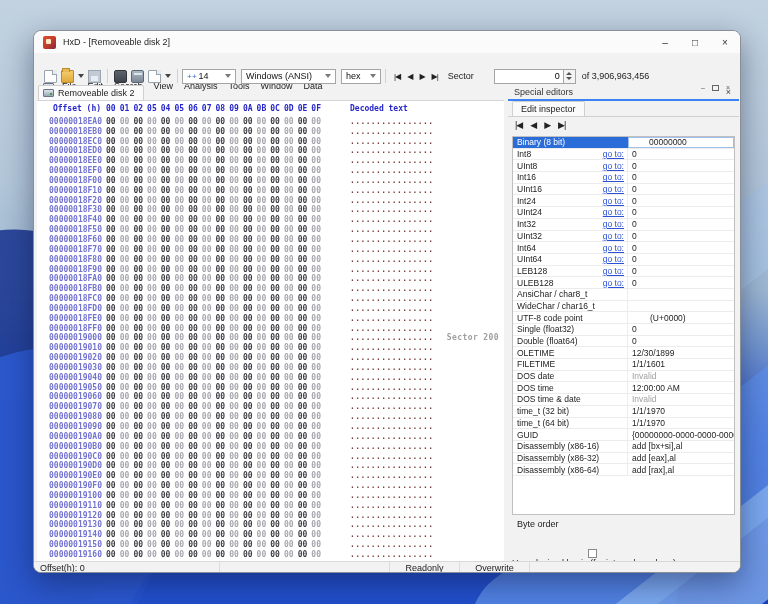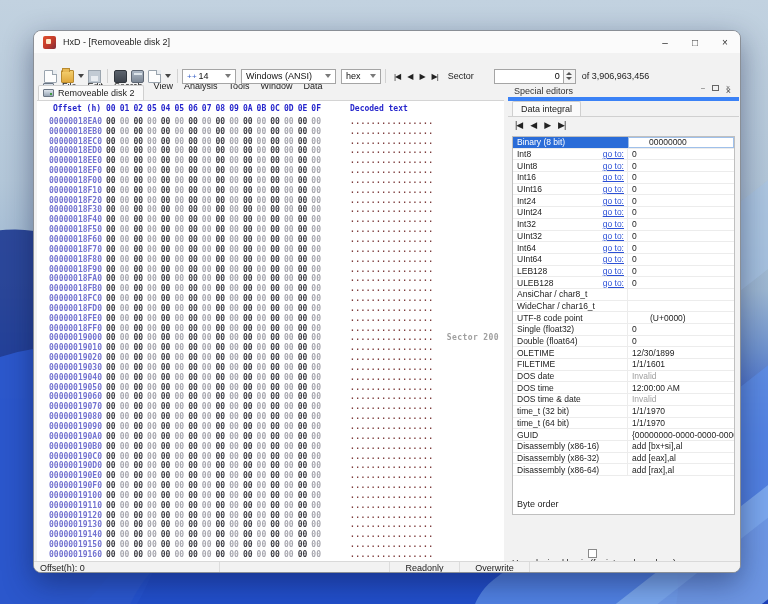--- a/index.html
+++ b/index.html
@@ -52,21 +52,21 @@
   .navbtns { display:flex; gap:7px; font-size:8px; color:#222; margin:0 4px; flex:none;}
   .navbtns span { letter-spacing:-1px; }
   .lab { font-size:9px; color:#1b1b1b; margin:0 6px; flex:none;}
   .spin { height:15px; width:70px; background:#fff; border:1px solid #a5a5a5; display:flex; align-items:center; justify-content:flex-end; font-size:9px; padding-right:3px; flex:none;}
   .spinner { width:12px; height:15px; border:1px solid #a5a5a5; border-left:none; background:#f4f4f4; display:flex; flex-direction:column; align-items:center; justify-content:center; gap:2px; flex:none;}
   .spinner i { width:0; height:0; border-left:3px solid transparent; border-right:3px solid transparent; }
   .spin-up { border-bottom:3px solid #555; } .spin-dn { border-top:3px solid #555; }
 
   .tabstrip { position:absolute; left:3px; top:54px; width:467px; height:16px; border-bottom:1px solid #d4d4d4; display:flex; align-items:flex-end;text-align:right; }
   .doc-tab { height:15px; background:#fafafa; border:1px solid #cfcfcf; border-bottom:none; display:flex; align-items:center; font-size:9px; color:#222; padding:0 8px 0 4px; margin-left:1px; border-radius:2px 2px 0 0;}
-  .righthead { position:absolute; left:474px; top:54px; width:231px; height:16px; border-bottom:4px solid #3b82f6; display:flex; align-items:center; font-size:9px; color:#333;gap:12px; }
+  .righthead { position:absolute; left:474px; top:54px; width:231px; height:16px; border-bottom:2px solid #3b82f6; display:flex; align-items:center; font-size:9px; color:#333;gap:12px; }
   .righthead .x { margin-left:auto; margin-right:8px; font-size:9px; color:#444; }
 
   
   .hexpanel { position:absolute; left:3px; top:70px; width:467px; height:460px; background:#fff; overflow:hidden; }
   .hexhead, .hexrow { display:flex; height:9.85px; line-height:9.85px; font-family:"DejaVu Sans Mono", monospace; font-size:8px; position:relative;font-weight:bold; }
   .hexhead { margin-top:3px; margin-bottom:3px; color:var(--hdr,#2626cc); }
   .off { width:56px; margin-left:12px; flex:none; color:var(--off,#7373d0); }
   .hexhead .off { color:var(--hdr,#2626cc); text-align:center; }
   .bytes { display:flex; margin-left:1px; flex:none;}
   .bcell { width:13.7px; flex:none; }
@@ -86,21 +86,21 @@
   .insp-nav span { letter-spacing:-1px; }
   .grid { position:absolute; left:4px; top:35px; width:223px; height:379px; background:#fff; border:1px solid #bfbfbf; overflow:hidden; }
   .grow { display:flex; height:11.7px; border-bottom:1px solid #ececec; font-size:8.5px; align-items:center; }
   .gl { width:115px; flex:none; display:flex; align-items:center; border-right:1px solid #ececec; height:100%; padding-left:4px; color:#1c1c1c; }
   .gl .goto { margin-left:auto; margin-right:3px; color:var(--lnk,#2b50d6); text-decoration:underline; }
   .gv { flex:1; padding-left:4px; color:#1c1c1c; white-space:nowrap; overflow:hidden; height:100%; display:flex; align-items:center;}
   .grow.sel .gl { background:var(--sel,#2a6cd8); color:#fff; border-right-color:var(--sel,#2a6cd8);}
   .grow.sel .gv { border:1px solid #9fc0ea;padding-left:20px; }
   .gv.muted { color:#a0a0a0; }
   .gv.indent { padding-left:22px; }
-  .byteorder-label { position:absolute; left:9px; top:398px; font-size:9px; color:#1b1b1b; }
+  .byteorder-label { position:absolute; left:9px; top:418px; font-size:9px; color:#1b1b1b; }
   .radio-row { position:absolute; left:9px; top:431px; width:214px; display:flex; font-size:9px; color:#1b1b1b; align-items:center;}
   .radio { width:10px; height:10px; border-radius:50%; border:1px solid #8a8a8a; background:#fff; margin-right:4px; position:relative; flex:none;}
   .radio.on { border-color:var(--acc,#0067c0); background:var(--acc,#0067c0); }
   .radio.on:after { content:""; position:absolute; left:3px; top:3px; width:4px; height:4px; background:#fff; border-radius:50%; }
   .r2 { margin-left:62px; display:flex; align-items:center;}
   .chk-row { position:absolute; left:4px; top:448px; display:flex; align-items:center; font-size:9px; color:#1b1b1b;flex-direction:column;}
   .chk { width:9px; height:9px; border:1px solid #8a8a8a; background:#fff; margin-right:4px; flex:none;}
 
   .statusbar { position:absolute; left:0; top:530px; width:100%; height:13px; background:#f2f2f2; border-top:1px solid #d9d9d9; font-size:9px; color:#1b1b1b; }
   .statusbar .s { position:absolute; top:0; height:100%; display:flex; align-items:center; border-left:1px solid #dcdcdc; padding-left:6px;}
@@ -1219,21 +1219,21 @@
           </div>
         </div>
     </div>
     <div class="vscroll">
       <div class="vthumb"></div>
     </div>
     <div class="splitter"></div>
 
     <div class="rightpanel">
       <div class="insp-tabrow">
-        <div class="insp-tab">Data integral</div>
+        <div class="insp-tab">Edit inspector</div>
       </div>
       <div class="insp-nav">
         <span>|◀</span>
         <span>◀</span>
         <span>▶</span>
         <span>▶|</span>
       </div>
       <div class="grid" id="inspGrid">
           <div class="grow sel">
             <div class="gl">

